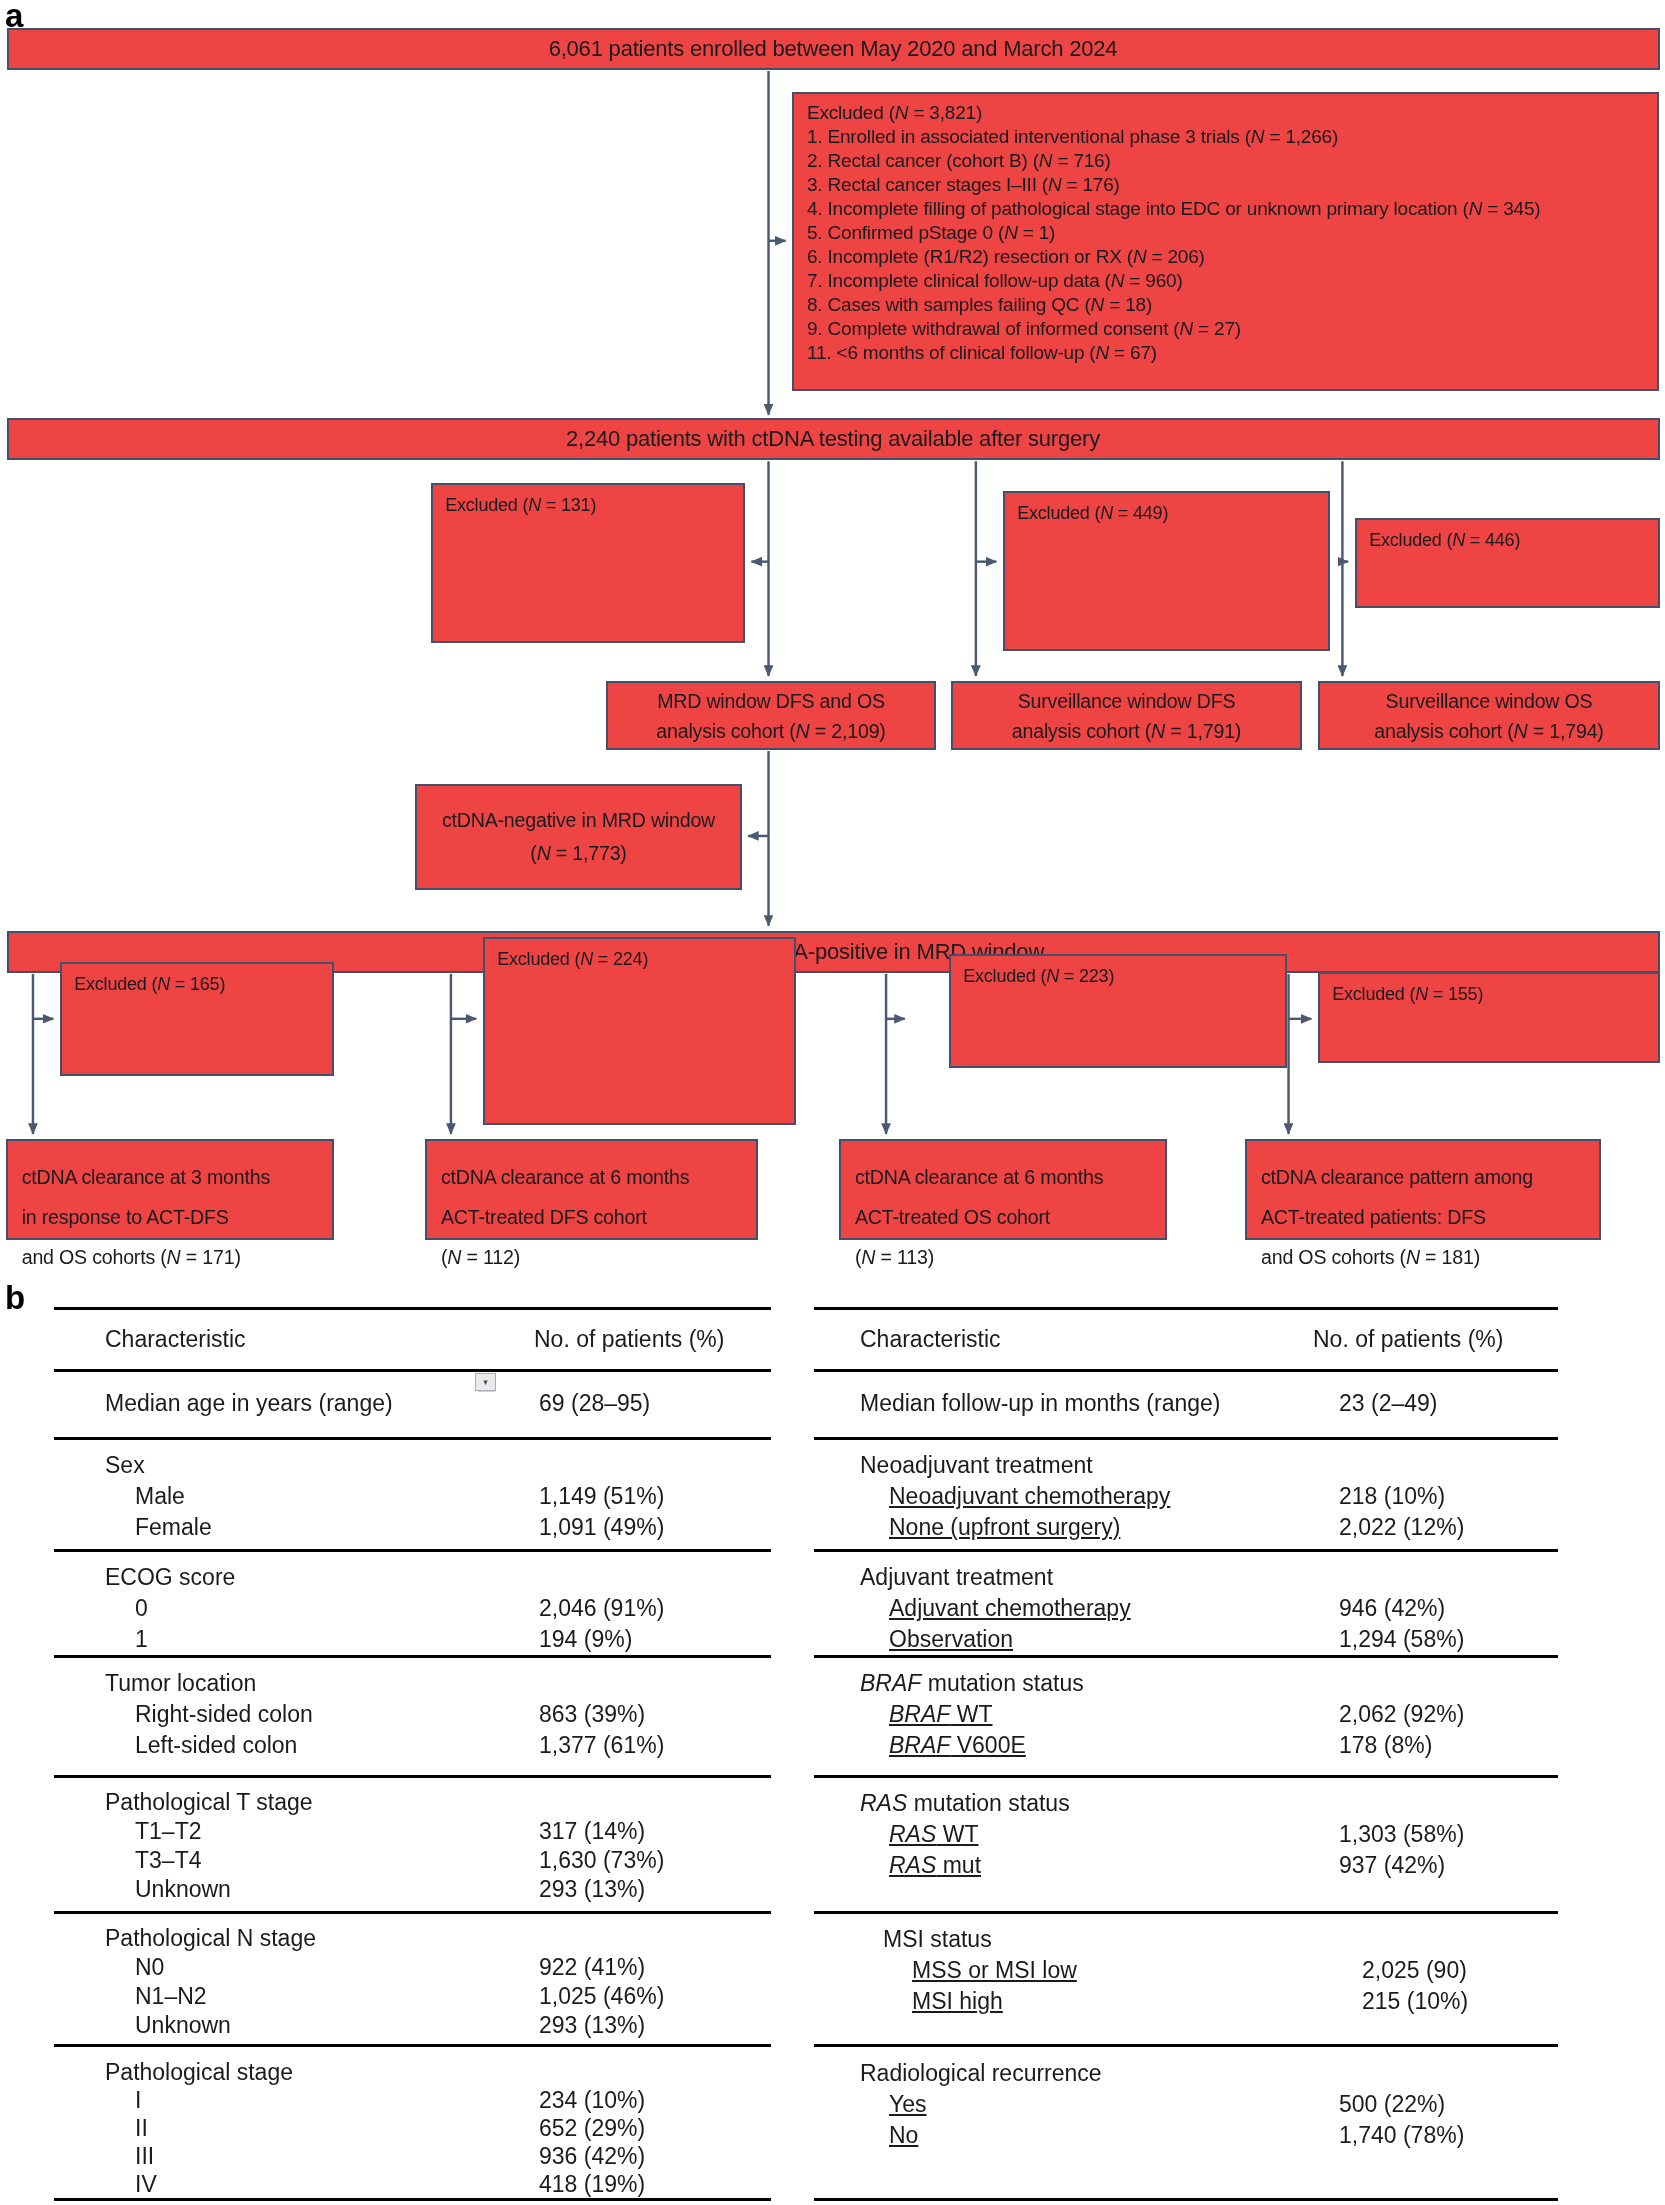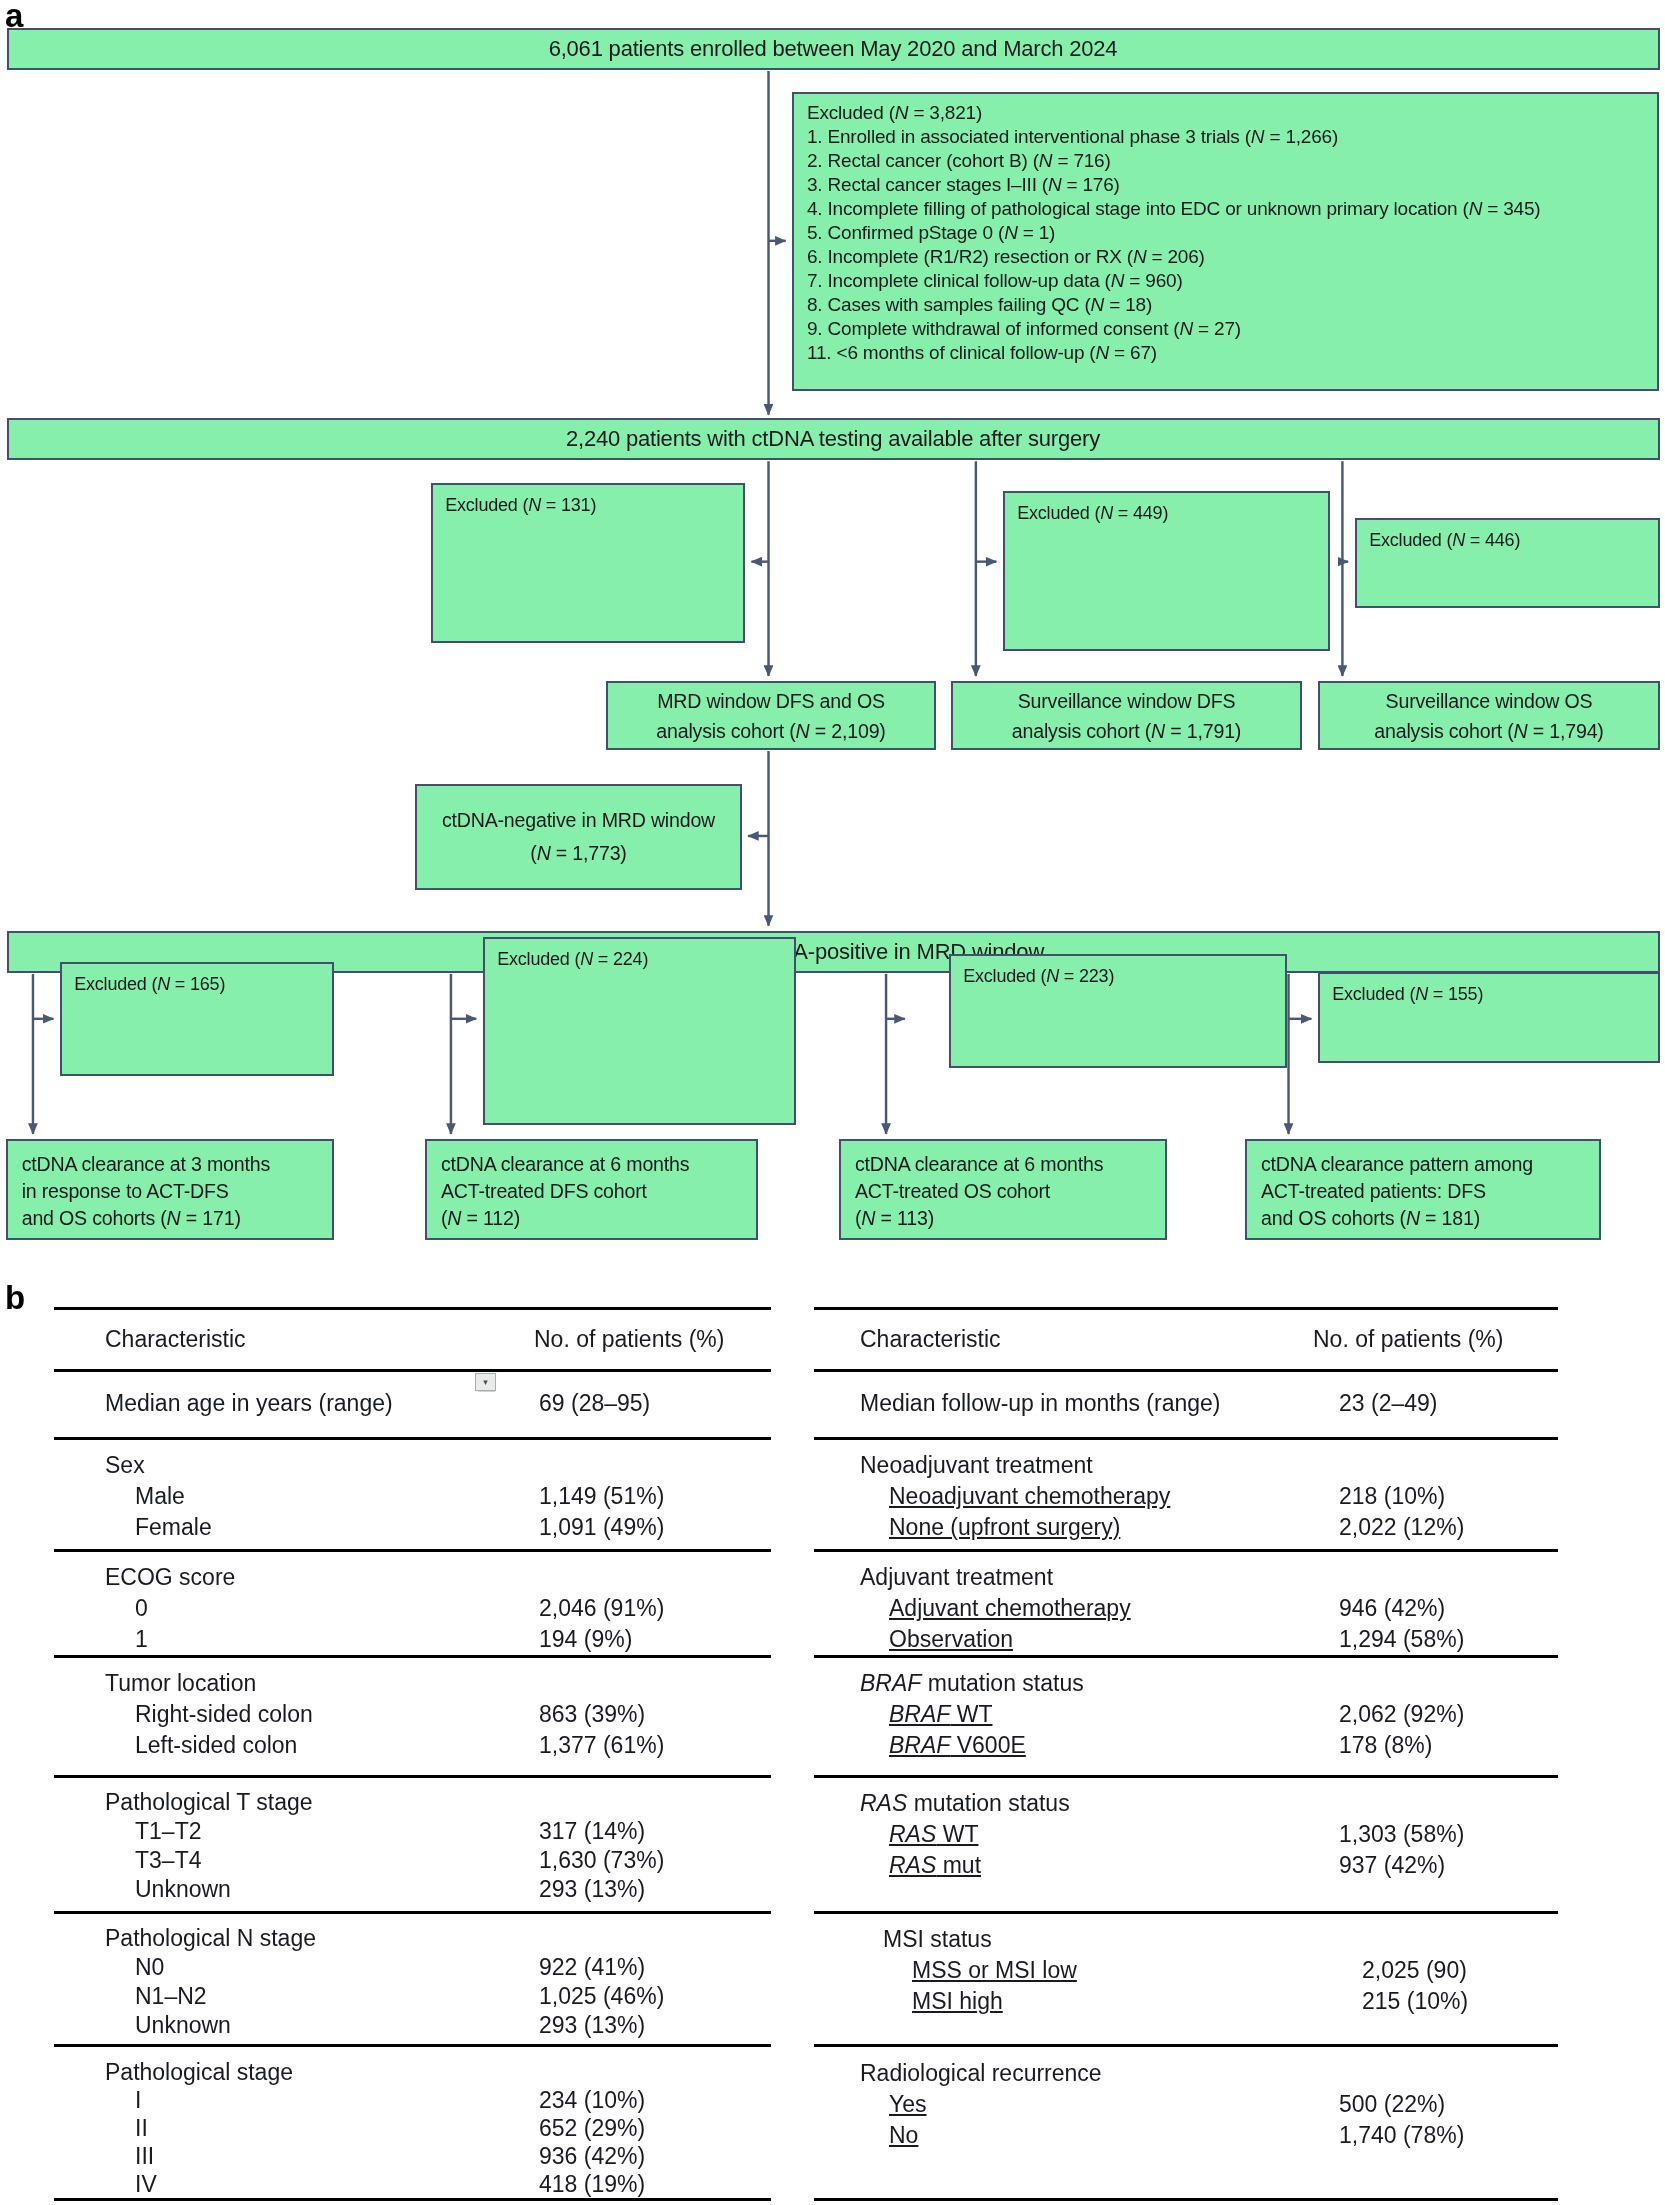--- a/index.html
+++ b/index.html
@@ -1,34 +1,34 @@
 <!DOCTYPE html>
 <html style="font-size:13px"><head>
 <meta charset="utf-8">
 <style>
   html,body{margin:0;padding:0;background:#fff;}
   .page{position:relative;width:1666px;height:2205px;background:#ffffff;
         font-family:"Liberation Sans",sans-serif;color:#1a1b1e;overflow:hidden;}
   .wires{position:absolute;left:0;top:0;}
   .plabel{position:absolute;font-weight:700;font-size:33px;color:#000;}
   
-  .fbox{position:absolute;box-sizing:border-box;border:2.4px solid #42506b;background:#86efac;}
+  .fbox{position:absolute;box-sizing:border-box;border:2.4px solid #42506b;background:#ef4444;}
   .fbox.full{display:flex;align-items:center;justify-content:center;
              font-size:22px;letter-spacing:-0.2px;text-align:center;}
   .fbox.biglist{font-size:19px;letter-spacing:-0.2px;padding:6.5px 13px;line-height:24px;}
   .fbox.biglist .ln{padding-left:28px;text-indent:-28px;}
   .fbox.biglist .btitle{padding-left:0;text-indent:0;}
   .fbox.excl{font-size:18px;letter-spacing:-0.2px;padding:8.2px 12.2px;line-height:24px;}
   .fbox.excl .ln.ind{padding-left:14.7px;}
   .fbox.ctr{display:flex;flex-direction:column;justify-content:center;text-align:center;
             font-size:19.6px;letter-spacing:-0.2px;}
   .fbox.ctr .ln{line-height:30px;}
   .fbox.negbox .ln{line-height:33px;}
   .fbox.outb{font-size:19.6px;letter-spacing:-0.2px;padding:9.8px 14px;}
-  .fbox.outb .ln{line-height:27px;}
+  .fbox.outb .ln{line-height:27px;margin-top:13px;}
   
   .rule{position:absolute;height:3.3px;background:#000;}
   .tcell{position:absolute;font-size:23px;white-space:nowrap;}
   .tsec{position:absolute;font-size:23px;}
   .trow{position:relative;line-height:31px;white-space:nowrap;}
   .tight .trow{line-height:29px;}
   .compact .trow{line-height:28px;}
   .tval{position:absolute;top:0;}
   .grp{padding-top:9.8px;}
   .mid{padding-top:16.3px;}

